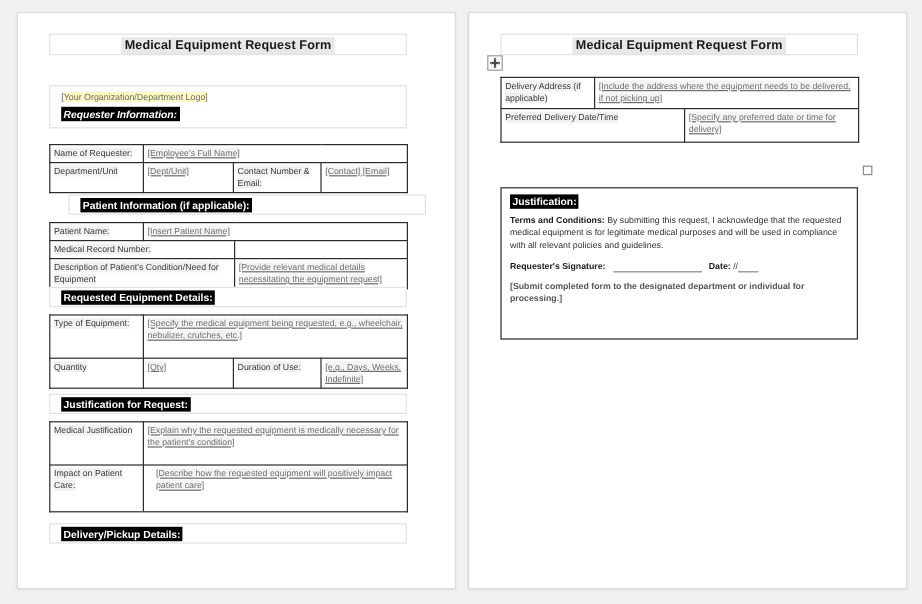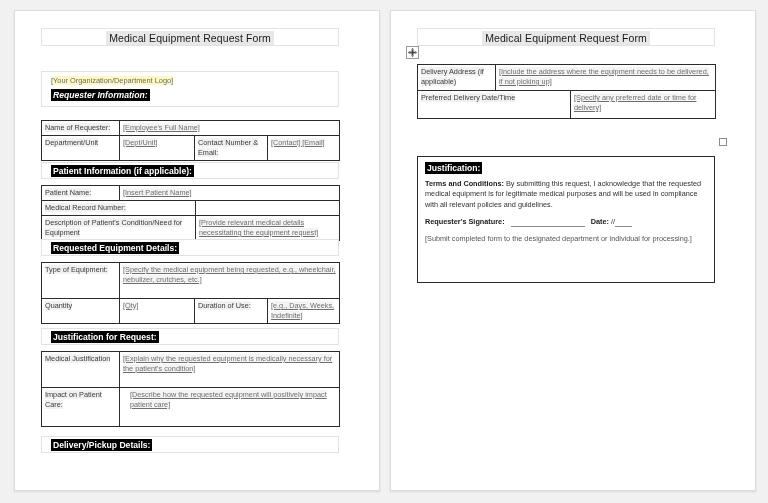--- a/index.html
+++ b/index.html
@@ -38,21 +38,21 @@
     position: absolute;
     border: 1px solid #e2e2e2;
     box-sizing: border-box;
     background: #ffffff;
   }
 
   
   .doc-title {
     text-align: center;
     font-size: 10.5px;
-    font-weight: normal;
+    font-weight: bold;
     color: #1a1a1a;
     line-height: 14px;
     padding: 2px 0;
     letter-spacing: 0.1px;
   }
   .doc-title .hl {
     background: #e8e8e8;
     padding: 1px 3px;
   }
 
@@ -148,20 +148,21 @@
     border-bottom: 1px solid #8a8a8a;
     width: 17px;
     height: 7px;
     vertical-align: bottom;
   }
   .auth-footer {
     font-size: 7.3px;
     line-height: 10px;
     color: #555;
     margin: 0;
+    font-weight: bold;
   }
 
   
   #table-move-handle {
     position: absolute;
     left: 406px;
     top: 46px;
     width: 13px;
     height: 13px;
     border: 1px solid #9a9a9a;
@@ -231,21 +232,21 @@
             <td class="lbl">
               <span class="t">Contact Number &amp; Email:</span>
             </td>
             <td class="mid">
               <span class="t ph">[Contact] [Email]</span>
             </td>
           </tr>
         </tbody>
       </table>
 
-      <div class="cc-box" style="left:26px; top:151px; width:298px; height:17px;">
+      <div class="cc-box" style="left:42px; top:151px; width:298px; height:17px;">
         <div class="sec-head" style="padding-top:2px;">
           <span class="hl">Patient Information (if applicable):</span>
         </div>
       </div>
 
       <table class="frm" id="patient-table" style="left:26px; top:174px; width:298px;">
         <colgroup>
             <col style="width:78px">
             <col style="width:76px">
             <col style="width:144px">

